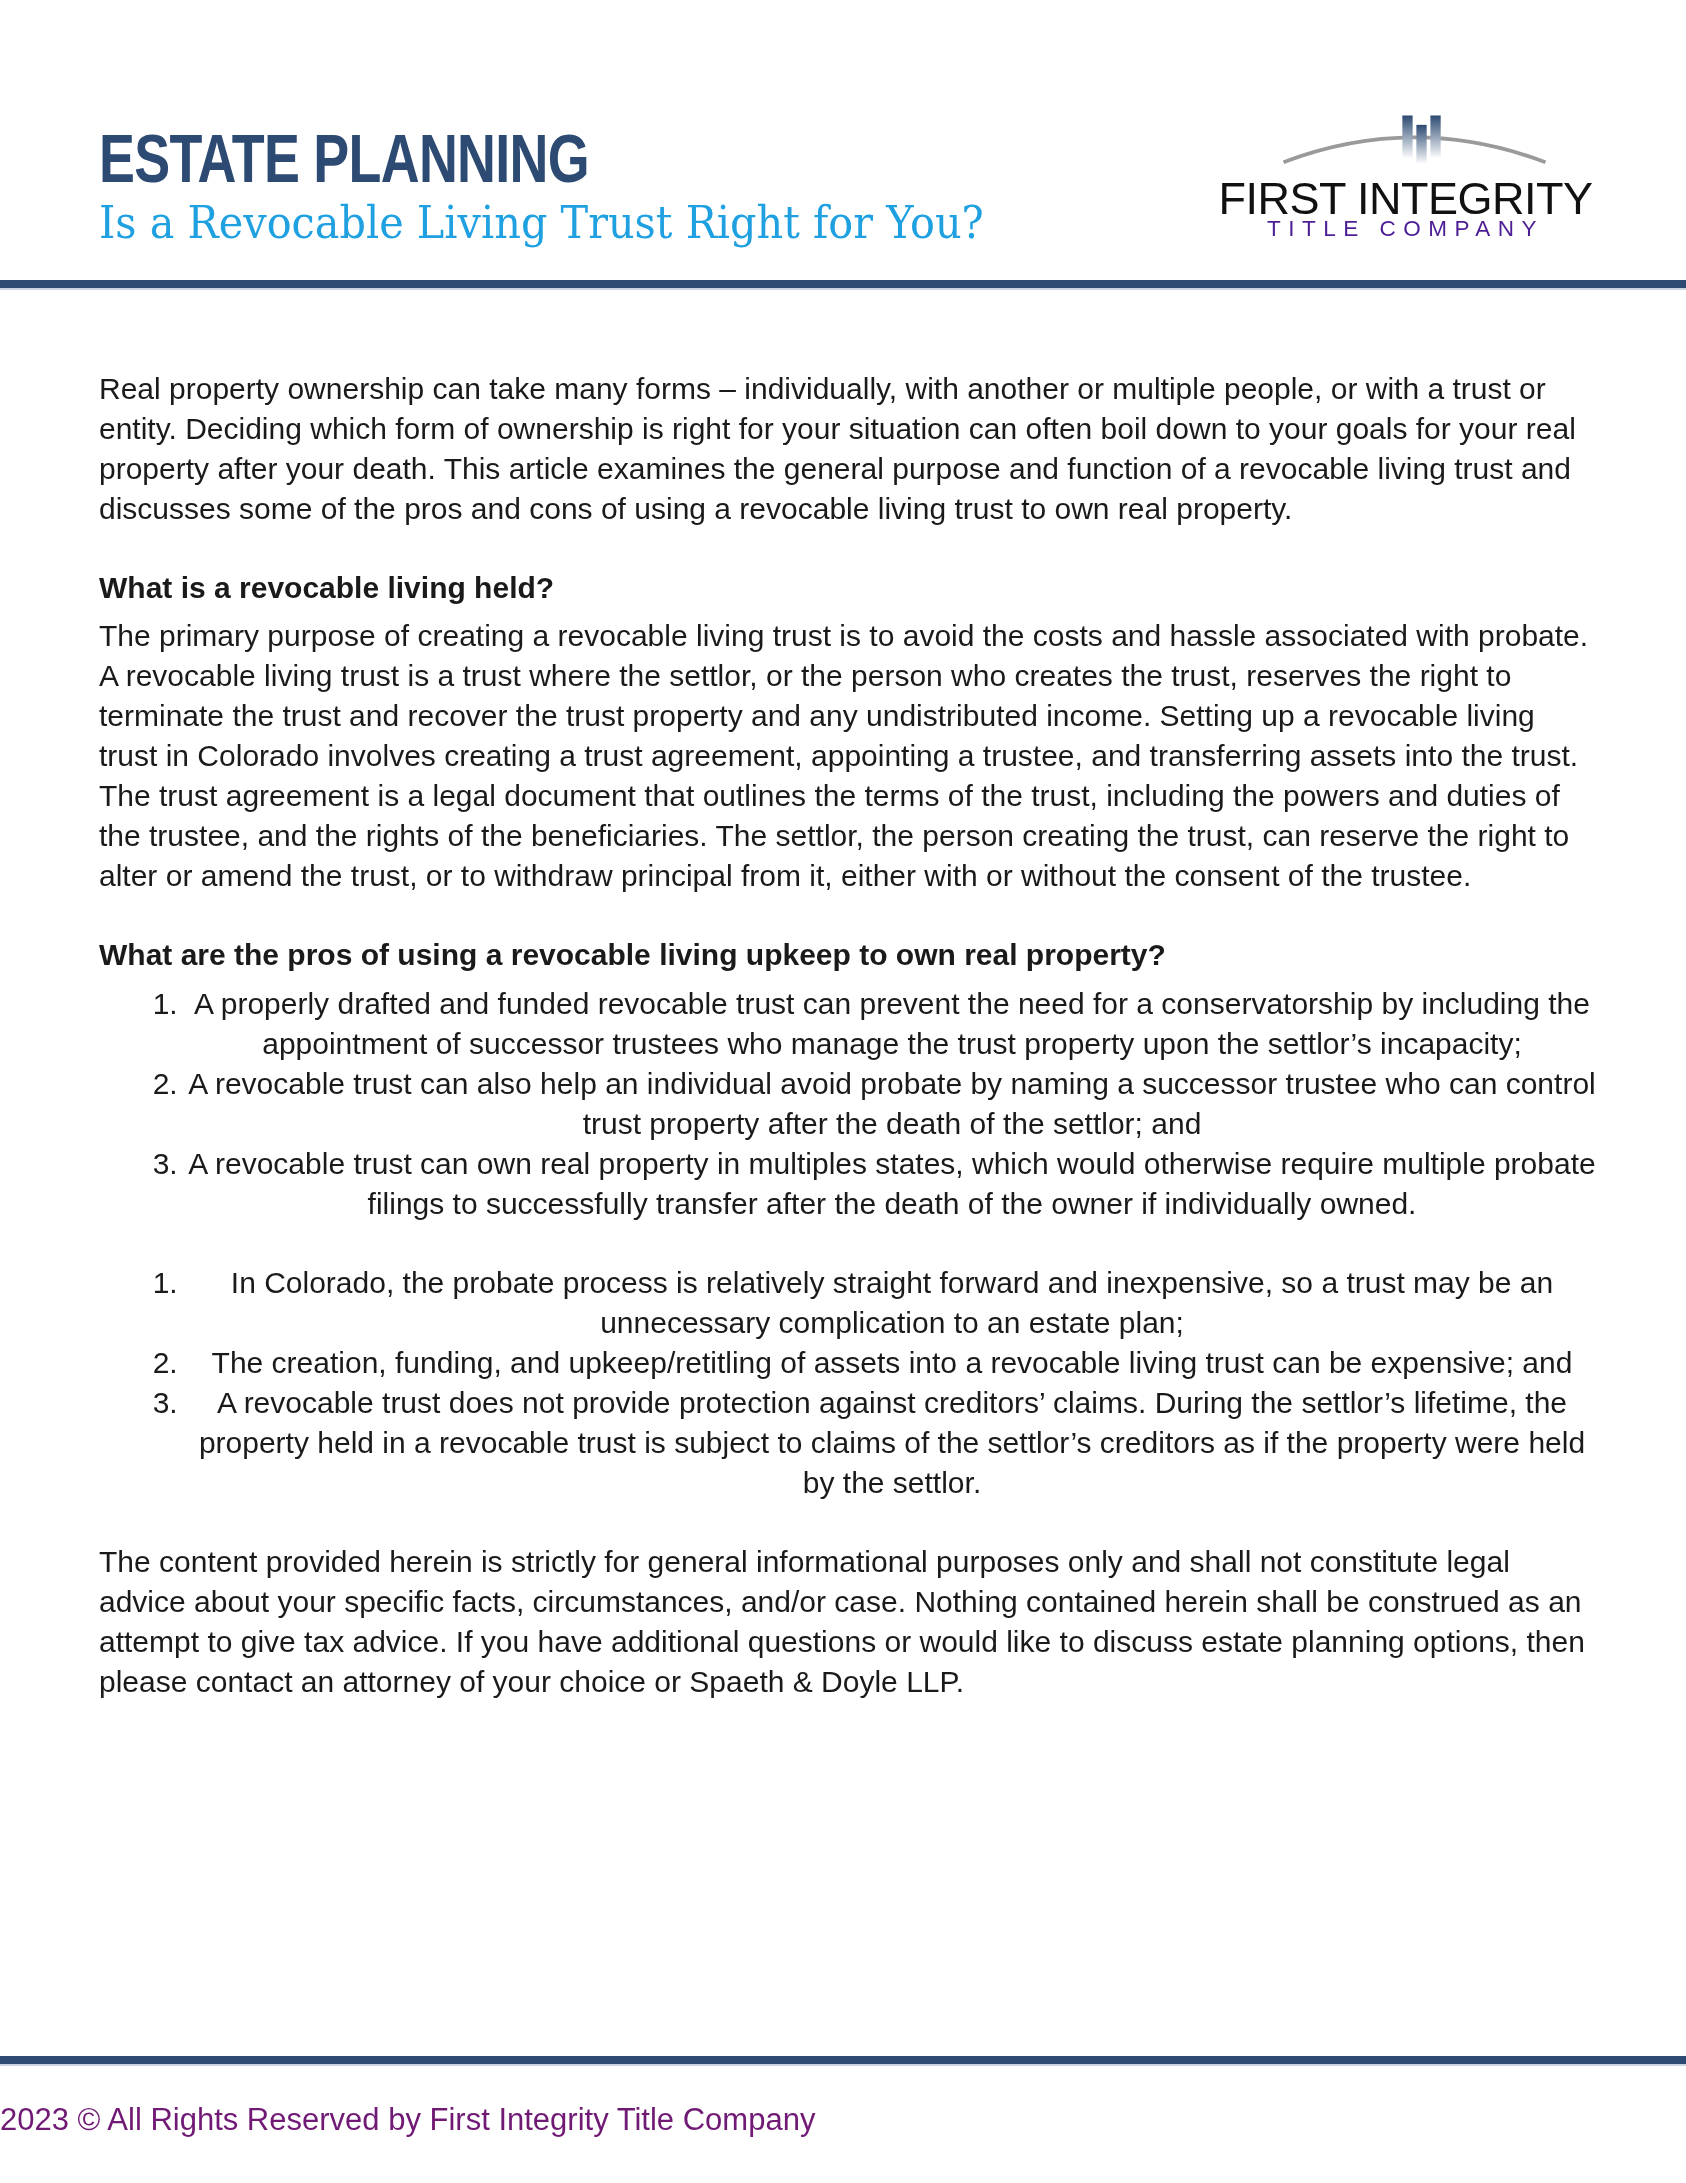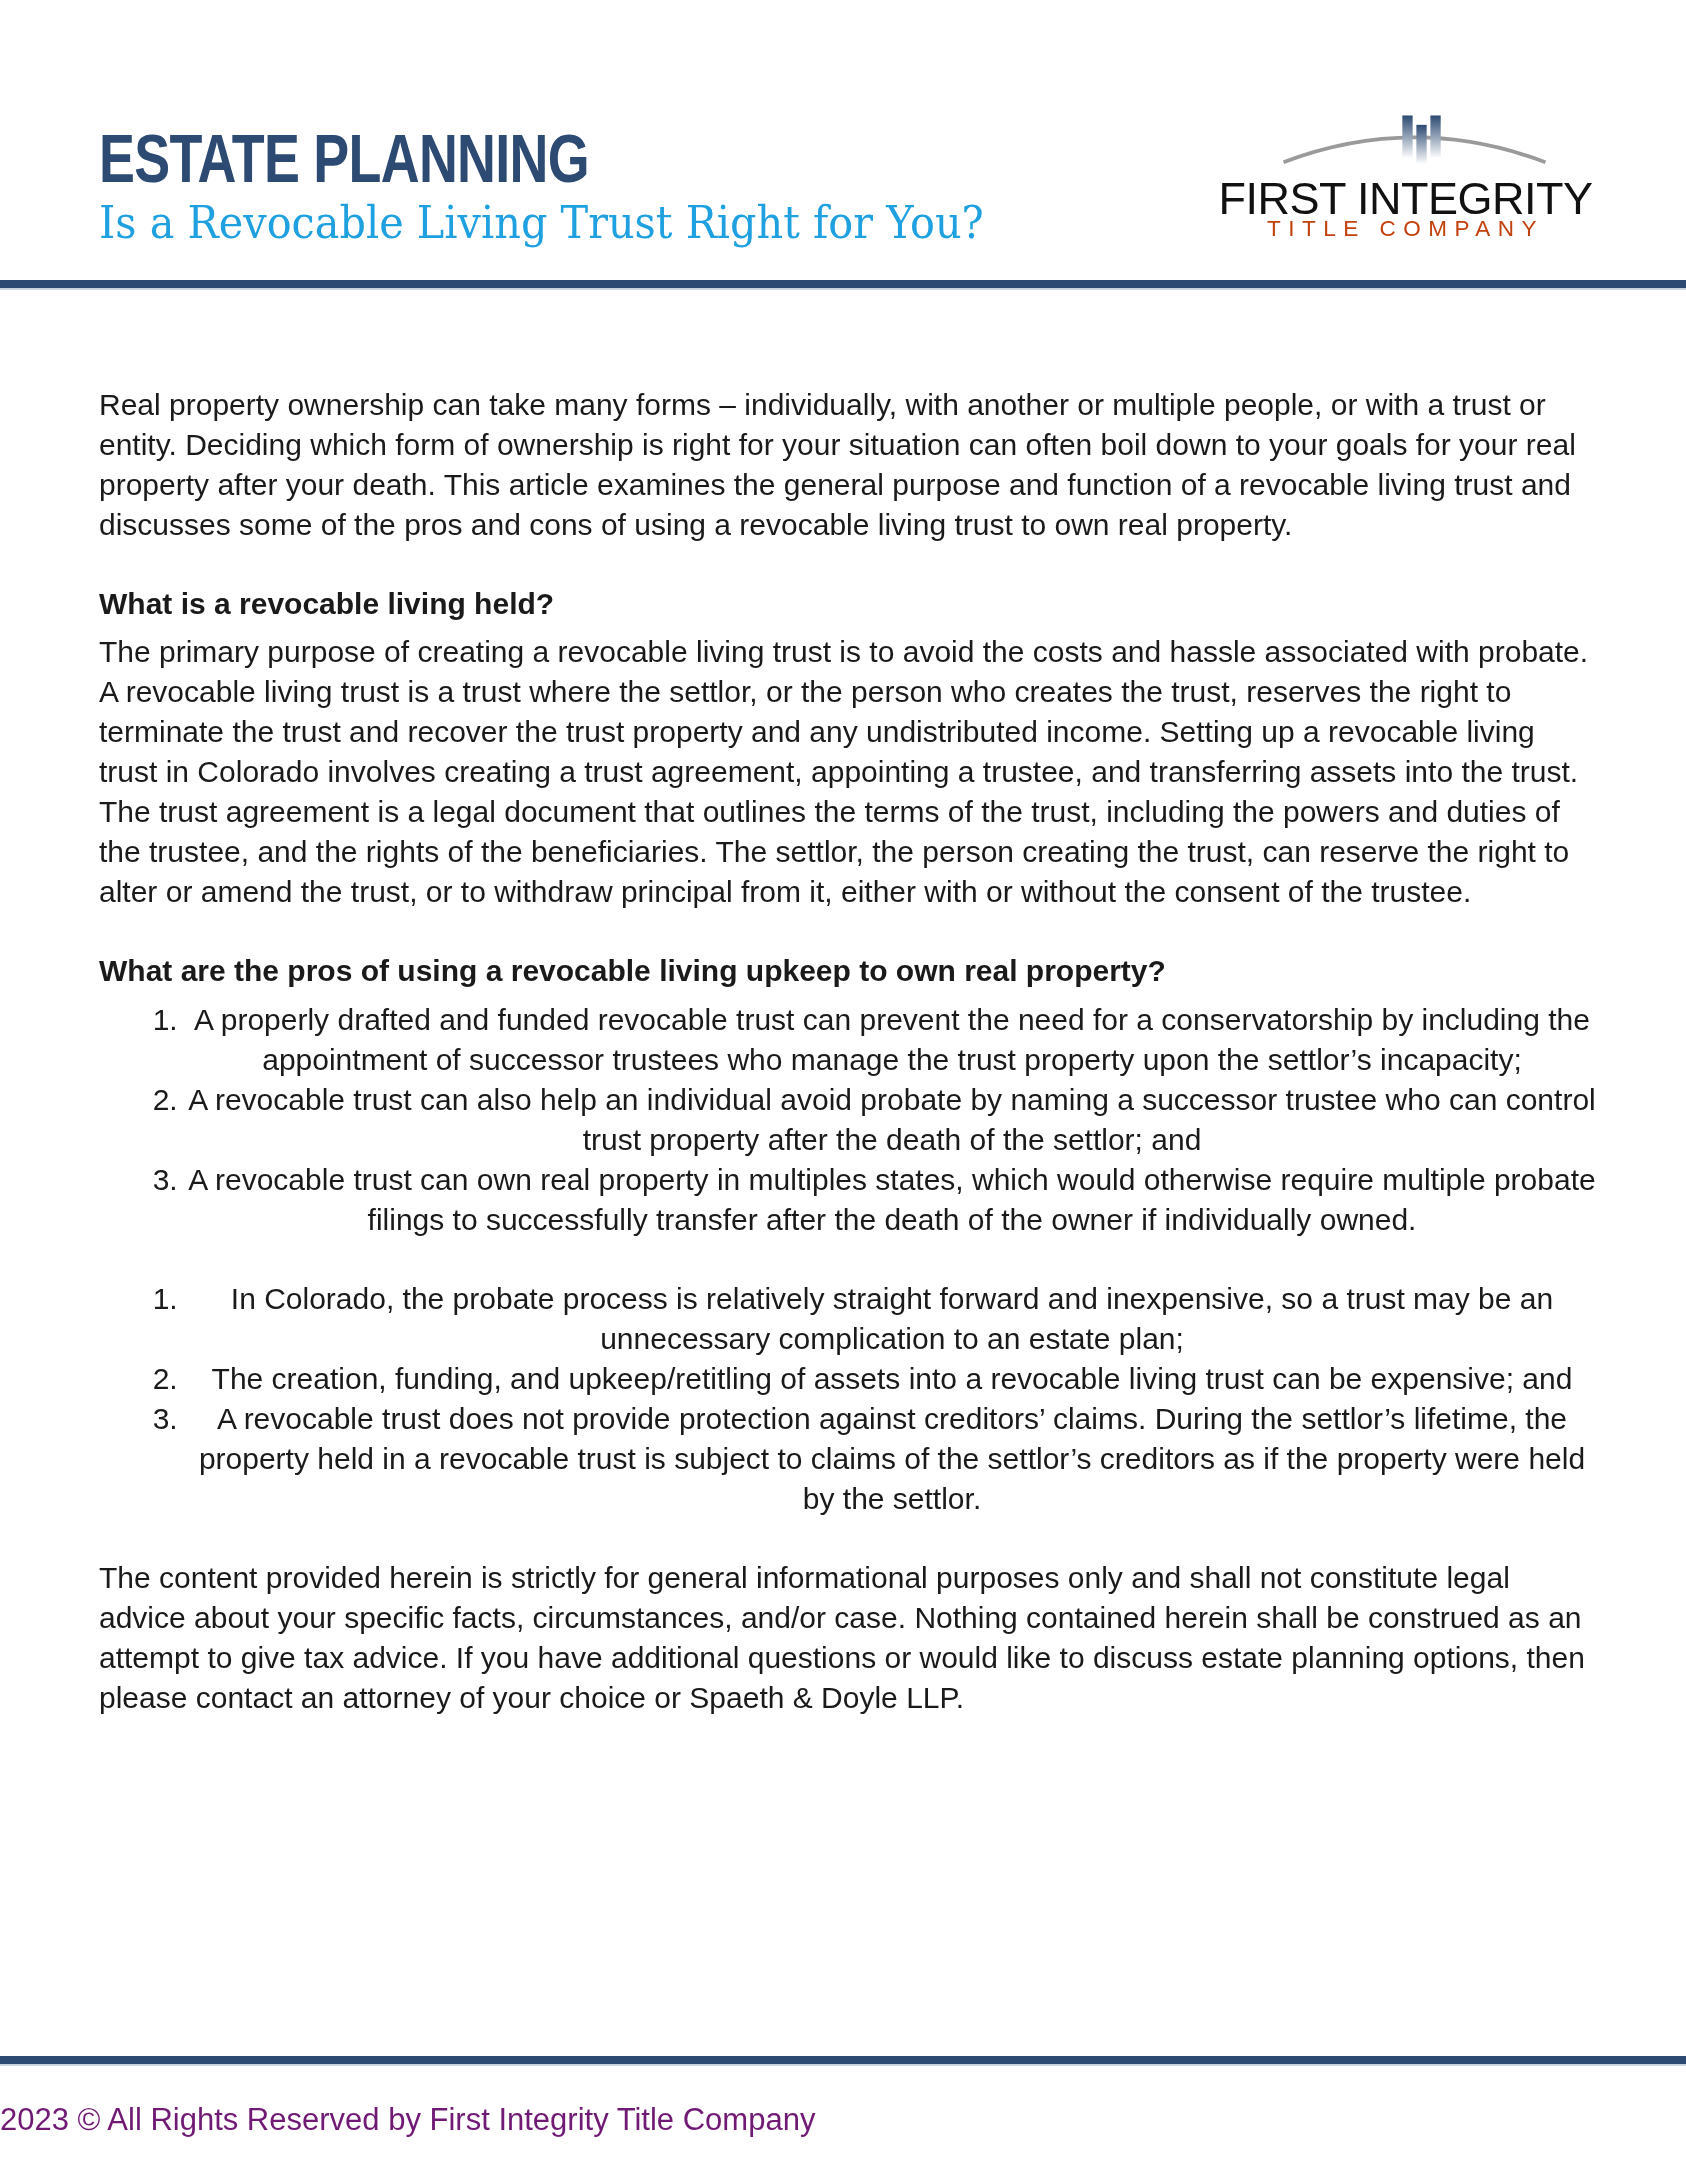--- a/index.html
+++ b/index.html
@@ -2,24 +2,24 @@
 <html style="font-size:15px"><head>
 <meta charset="utf-8">
 <style>
   html, body { margin: 0; padding: 0; background: #ffffff; }
   body { width: 1686px; height: 2183px; position: relative; overflow: hidden; font-family: "Liberation Sans", sans-serif; color: #1a1a1a; }
   .header-title { position: absolute; left: 99px; top: 124px; font-family: "Liberation Sans", sans-serif; font-weight: 700; font-size: 69px; color: #2c4a72; letter-spacing: -0.9px; transform: scaleX(0.78); transform-origin: left top; line-height: 1; margin: 0; }
   .header-subtitle { position: absolute; left: 99px; top: 200px; font-family: "DejaVu Serif", serif; font-size: 45px; color: #1fa0e0; line-height: 1; margin: 0; transform: scaleX(0.92); transform-origin: left top; white-space: nowrap; }
   .logo { position: absolute; left: 1218px; top: 108px; width: 394px; height: 141px; }
   .logo svg { position: absolute; left: 56px; top: 0; }
   .logo-name { position: absolute; left: 0; top: 68px; width: 375px; text-align: center; font-family: "Liberation Sans", sans-serif; font-size: 45px; color: #111; letter-spacing: -0.5px; line-height: 1; white-space: nowrap; }
-  .logo-sub { position: absolute; left: 0; top: 110px; width: 375px; text-align: center; font-family: "Liberation Sans", sans-serif; font-size: 22.5px; color: #c2410c; letter-spacing: 7.5px; line-height: 1; white-space: nowrap; }
+  .logo-sub { position: absolute; left: 0; top: 110px; width: 375px; text-align: center; font-family: "Liberation Sans", sans-serif; font-size: 22.5px; color: #4c1d95; letter-spacing: 7.5px; line-height: 1; white-space: nowrap; }
   .rule-top { position: absolute; left: 0; top: 280px; width: 1686px; height: 7.5px; background: #2c4a72; box-shadow: 0 1.9px 0 #c8d2de; }
   .rule-bottom { position: absolute; left: 0; top: 2056px; width: 1686px; height: 7.5px; background: #2c4a72; box-shadow: 0 1.9px 0 #c8d2de; }
-  .content { position: absolute; left: 99px; top: 369px; width: 1499px; font-size: 30px; line-height: 40px; color: #1a1a1a; margin-top: 16px; }
+  .content { position: absolute; left: 99px; top: 369px; width: 1499px; font-size: 30px; line-height: 40px; color: #1a1a1a; }
   .content p { margin: 0; }
   .content .para { margin-bottom: 39px; }
   .content h2 { font-size: 30px; font-weight: 700; margin: 0 0 9.4px 0; line-height: 39px; }
   .content ol { margin: 0 0 39px 0; padding-left: 87px; }
   .content ol li { padding-left: 0; text-align: center; }
   .footer-text { position: absolute; left: 0; top: 2102px; width: 1686px; text-align: left; font-size: 31px; color: #701a75; }
 </style>
 </head>
 <body>
 

